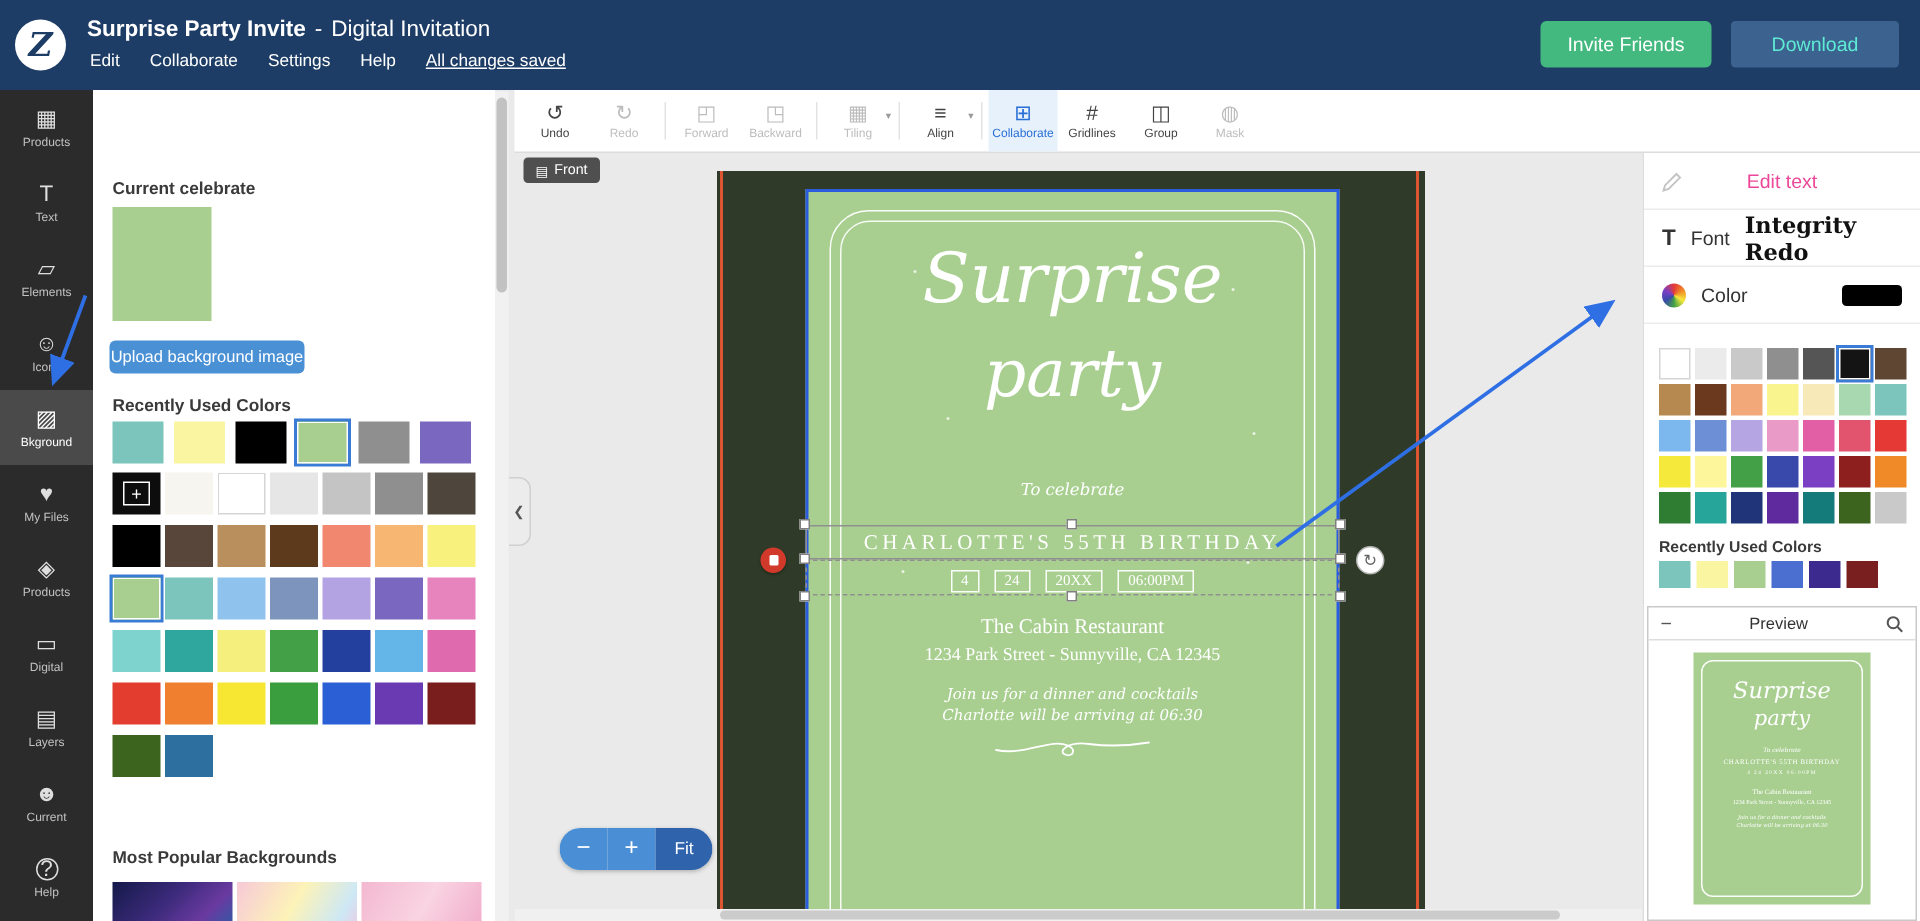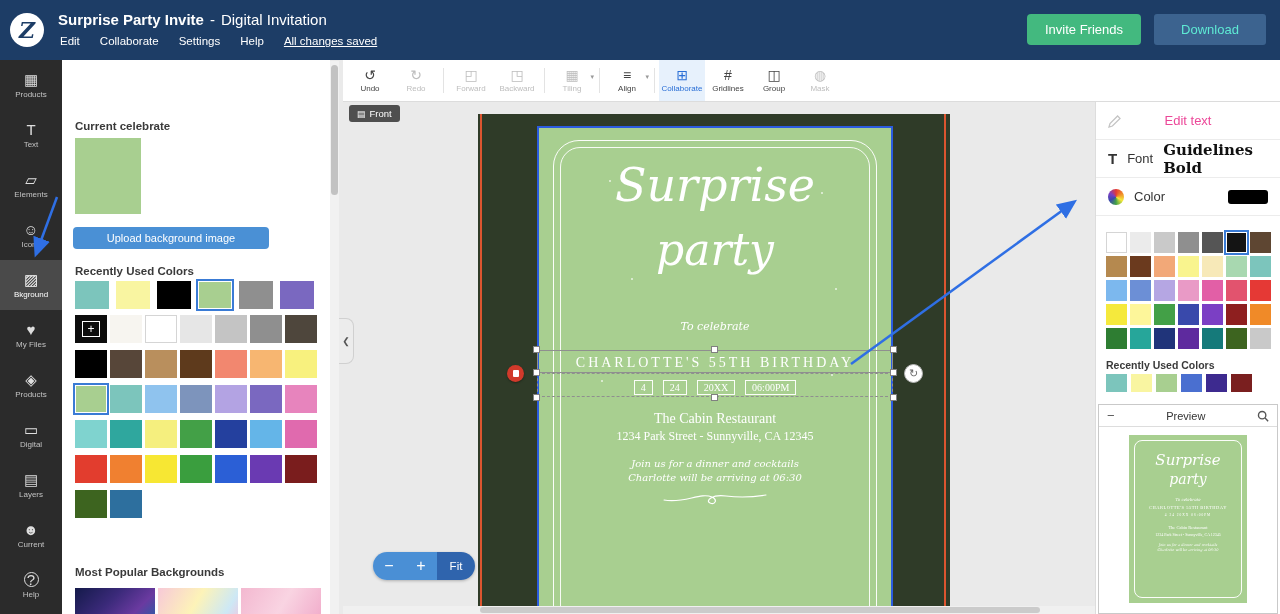--- a/index.html
+++ b/index.html
@@ -32,21 +32,21 @@
   .help-gl{width:15px;height:15px;border:1.5px solid #dedede;border-radius:50%;font-size:10px;display:flex;align-items:center;justify-content:center}
 
   
   .panel{position:absolute;left:62px;top:60px;width:268px;height:554px;background:#fff;z-index:10;overflow:hidden}
   .search{position:absolute;left:8px;top:15px;width:252px;height:29px;border:2px solid #2e2e2e;border-radius:5px;
           display:flex;align-items:center;padding:0 8px;gap:7px;background:#fff}
   .search input{border:none;outline:none;flex:1;font-size:12.5px;font-family:inherit;color:#333}
   .search input::placeholder{color:#555}
   .sec-label{position:absolute;font-size:11.5px;font-weight:bold;color:#3a3a3a}
   .cur-swatch{position:absolute;left:13px;top:78px;width:66px;height:76px;cursor:pointer}
-  .upload-btn{position:absolute;left:11px;top:167px;width:196px;height:22px;background:#4a90d5;border:none;border-radius:4px;
+  .upload-btn{position:absolute;left:11px;top:167px;width:130px;height:22px;background:#4a90d5;border:none;border-radius:4px;
           color:#fff;font-size:11px;cursor:pointer;font-family:inherit}
   .recent-row{position:absolute;left:13px;top:221px;display:grid;grid-template-columns:repeat(6,34px);gap:7px}
   .recent-row .swatch{height:28px}
   .palette-grid{position:absolute;left:13px;top:255px;display:grid;grid-template-columns:repeat(7,32px);gap:7px 3px}
   .palette-grid .swatch{height:28px}
   .swatch{cursor:pointer}
   .swatch.light{box-shadow:inset 0 0 0 1px #d5d5d5}
   .swatch.selected{box-shadow:inset 0 0 0 1px #fff,0 0 0 2px #3a7bd5}
   .plus-cell{height:28px;background:#0d0d0d;display:flex;align-items:center;justify-content:center;cursor:pointer}
   .plus-cell span{color:#fff;border:1px solid #fff;width:18px;height:16px;display:flex;align-items:center;justify-content:center;font-size:12px;line-height:1}
@@ -413,21 +413,21 @@
   <div class="rpanel">
     <div class="rrow edit-text">
       <svg class="pencil" width="14" height="14" viewBox="0 0 14 14">
           <path d="M1 13 L2 9.6 L9.6 2 L12 4.4 L4.4 12 Z" fill="none" stroke="#c4c4c4" stroke-width="1.3"></path>
         </svg>
       <span>Edit text</span>
     </div>
     <div class="rrow">
       <span class="ticon">T</span>
       <span>Font</span>
-      <span class="right-slot font-value">Guidelines Bold</span>
+      <span class="right-slot font-value">Integrity Redo</span>
     </div>
     <div class="rrow">
       <span class="palette-ic"></span>
       <span>Color</span>
       <span class="right-slot color-chip" style="background: rgb(0, 0, 0);"></span>
     </div>
     <div class="rgrid">
         <div class="swatch light" style="background: rgb(255, 255, 255);"></div>
         <div class="swatch" style="background: rgb(235, 235, 235);"></div>
         <div class="swatch" style="background: rgb(201, 201, 201);"></div>

